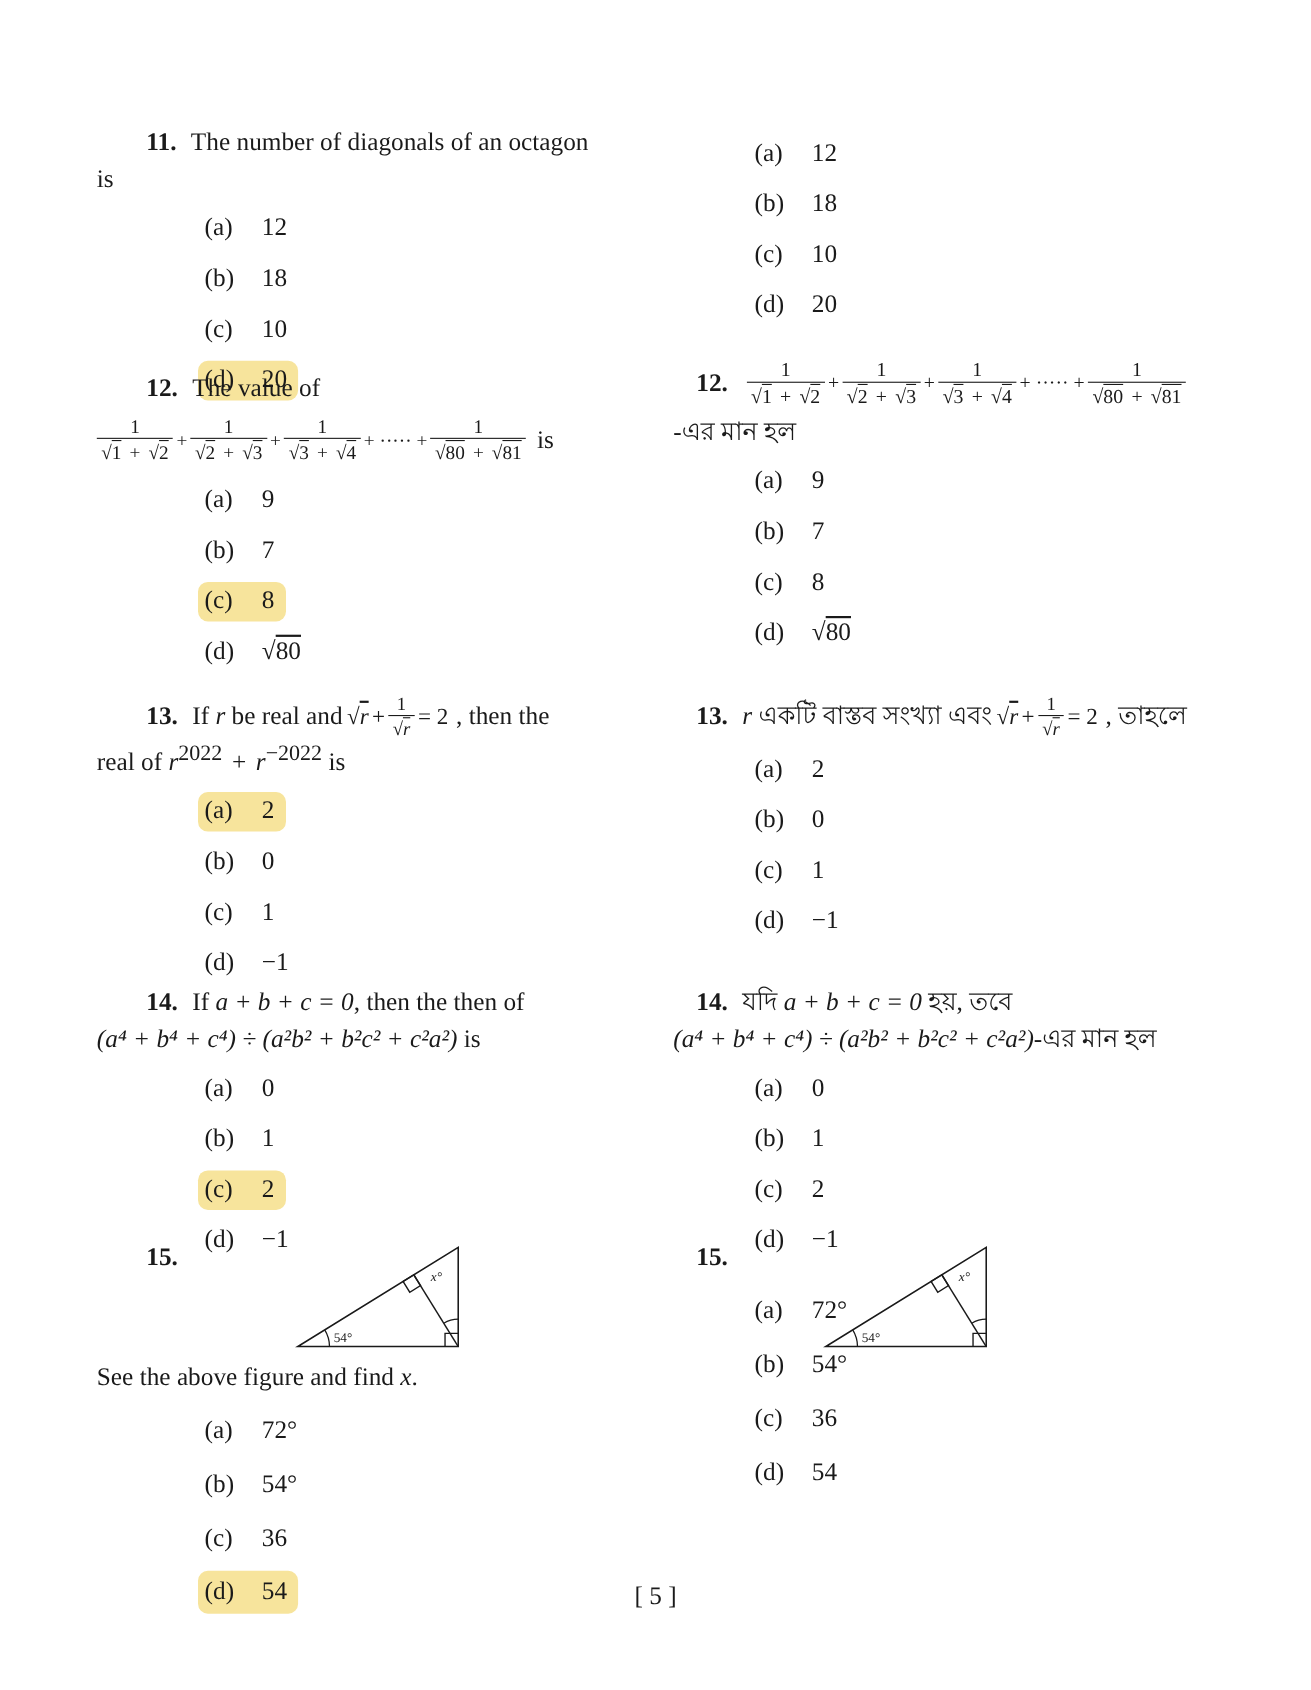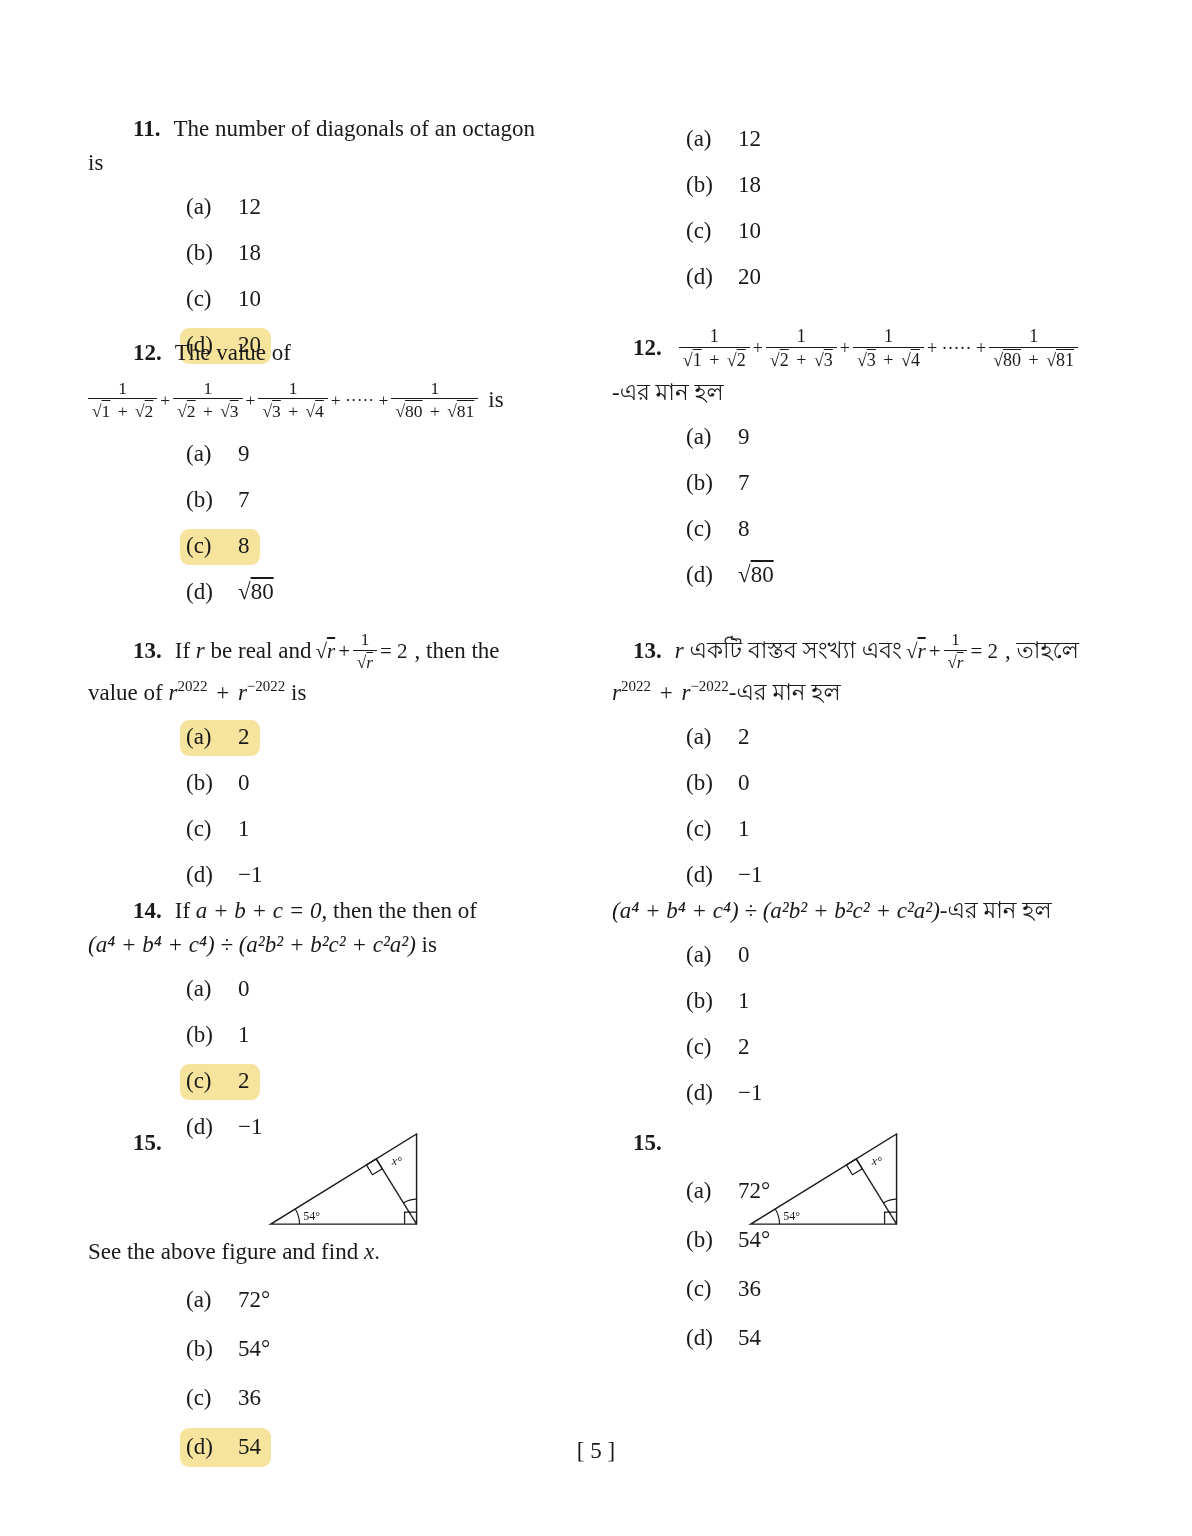--- a/index.html
+++ b/index.html
@@ -29,21 +29,21 @@
   
   .frac{display:inline-block;text-align:center;vertical-align:middle;}
   .frac .fnum{display:block;padding:0 4px;line-height:1.15;}
   .frac .fden{display:block;border-top:1.5px solid #1a1a1a;padding:2px 4px 0;line-height:1.15;white-space:nowrap;}
   .formula12{display:inline-flex;align-items:center;font-size:17.5px;}
   .formula-line{display:flex;align-items:center;margin:8px 0 16px;}
   .suffix-is{font-size:23px;margin-left:10px;}
   .bnF{font-size:18px;margin-left:4px;}
   .f13{display:inline-flex;align-items:center;font-size:21px;margin:0 4px;}
   .f13 .frac{font-size:17px;}
-  sup{font-size:15px;line-height:0;}
+  sup{font-size:20px;line-height:0;}
   .caption{margin-top:75px;}
   .opts-top{margin-top:12px;}
   .fig{position:absolute;top:2px;}
   .fig text{font-family:"Liberation Serif","DejaVu Serif",serif;font-size:12.5px;fill:#1a1a1a;}
   .fig .xlab{font-style:italic;}
   .footer{position:absolute;top:1438px;left:0;width:100%;text-align:center;font-size:23px;}
 </style>
 </head>
 <body>
 
@@ -146,21 +146,21 @@
           <span class="ov mi">r</span>
         <span class="op">+</span>
         <span class="frac">
             <span class="fnum">1</span>
             <span class="fden"><span>√</span><span class="ov mi">r</span></span>
           </span>
         <span class="op">= 2</span>
       </span><span>, then the</span>
     </div>
     <div class="ln" style="margin-top:4px">
-      <span>value of</span>
+      <span>real of</span>
       <span class="pow"><span class="mi">r</span><sup>2022</sup></span>
       <span class="op">+</span>
       <span class="pow"><span class="mi">r</span><sup>−2022</sup></span>
       <span>is</span>
     </div>
     <div class="opts-en" style="margin-top:8px">
       <div class="opt"><span class="optwrap hl"><span class="olabel">(a)</span><span class="oval">2</span></span></div>
       <div class="opt"><span class="optwrap"><span class="olabel">(b)</span><span class="oval">0</span></span></div>
       <div class="opt"><span class="optwrap"><span class="olabel">(c)</span><span class="oval">1</span></span></div>
       <div class="opt"><span class="optwrap"><span class="olabel">(d)</span><span class="oval">−1</span></span></div>
@@ -175,45 +175,41 @@
         <span>√</span>
           <span class="ov mi">r</span>
         <span class="op">+</span>
         <span class="frac">
             <span class="fnum">1</span>
             <span class="fden"><span>√</span><span class="ov mi">r</span></span>
           </span>
         <span class="op">= 2</span>
       </span><span>, তাহলে</span>
     </div>
-    <div class="ln" style="margin-top:4px">
-      <span class="pow"><span class="mi">r</span><sup>2022</sup></span>
-      <span class="op">+</span>
-      <span class="pow"><span class="mi">r</span><sup>−2022</sup></span><span>-এর মান হল</span>
-    </div>
     <div class="opts-bn" style="margin-top:8px">
       <div class="opt"><span class="optwrap"><span class="olabel">(a)</span><span class="oval">2</span></span></div>
       <div class="opt"><span class="optwrap"><span class="olabel">(b)</span><span class="oval">0</span></span></div>
       <div class="opt"><span class="optwrap"><span class="olabel">(c)</span><span class="oval">1</span></span></div>
       <div class="opt"><span class="optwrap"><span class="olabel">(d)</span><span class="oval">−1</span></span></div>
     </div>
   </div>
 
   <div class="qblock col-en" style="top:894px">
     <div class="ln ind-en"><span class="qnum">14.</span><span>If</span> <span class="mi">a + b + c = 0</span><span>, then the then of</span></div>
     <div class="ln"><span class="mi">(a⁴ + b⁴ + c⁴) ÷ (a²b² + b²c² + c²a²)</span> <span>is</span></div>
     <div class="opts-en" style="margin-top:6px">
       <div class="opt"><span class="optwrap"><span class="olabel">(a)</span><span class="oval">0</span></span></div>
       <div class="opt"><span class="optwrap"><span class="olabel">(b)</span><span class="oval">1</span></span></div>
       <div class="opt"><span class="optwrap hl"><span class="olabel">(c)</span><span class="oval">2</span></span></div>
       <div class="opt"><span class="optwrap"><span class="olabel">(d)</span><span class="oval">−1</span></span></div>
     </div>
   </div>
 
   <div class="qblock col-bn" style="top:894px">
+    <div class="ln ind-bn"><span class="qnum">14.</span><span>যদি</span> <span class="mi">a + b + c = 0</span> <span>হয়, তবে</span></div>
     <div class="ln"><span class="mi">(a⁴ + b⁴ + c⁴) ÷ (a²b² + b²c² + c²a²)</span><span>-এর মান হল</span></div>
     <div class="opts-bn" style="margin-top:6px">
       <div class="opt"><span class="optwrap"><span class="olabel">(a)</span><span class="oval">0</span></span></div>
       <div class="opt"><span class="optwrap"><span class="olabel">(b)</span><span class="oval">1</span></span></div>
       <div class="opt"><span class="optwrap"><span class="olabel">(c)</span><span class="oval">2</span></span></div>
       <div class="opt"><span class="optwrap"><span class="olabel">(d)</span><span class="oval">−1</span></span></div>
     </div>
   </div>
 
   <div class="qblock col-en opt15" style="top:1126px;height:300px">

